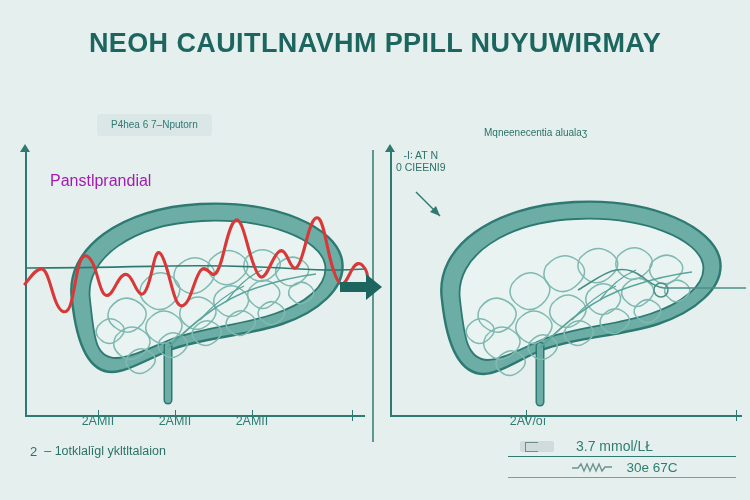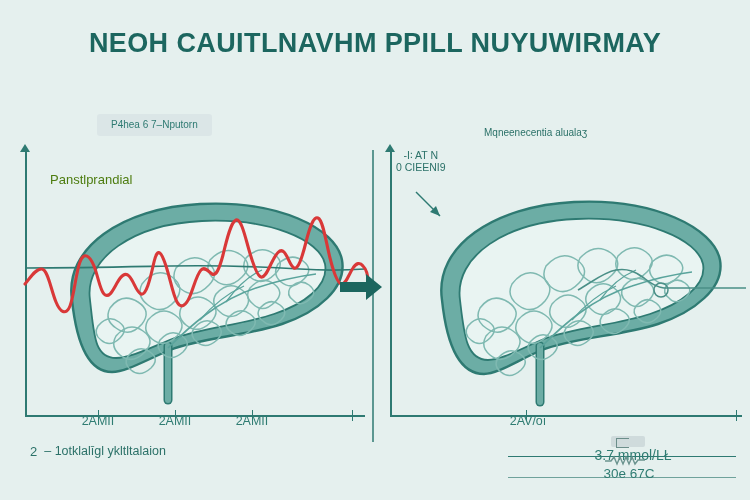--- a/index.html
+++ b/index.html
@@ -65,21 +65,21 @@
   .tick{position:absolute;top:260px;width:1.4px;height:11px;background:#2e7a72;}
   .tick-label{
     position:absolute;top:264px;
     font-size:12.5px;color:#2f7c72;white-space:nowrap;
     transform:translateX(-50%);
   }
 
   
   .inner-label{
     position:absolute;left:50px;top:22px;
-    font-size:13px;color:#4d7c0f;white-space:nowrap;
+    font-size:16px;color:#a21caf;white-space:nowrap;
   }
   .callout{
     position:absolute;left:18px;top:0;
     font-size:10.5px;line-height:11.5px;color:#2b7168;
     white-space:nowrap;text-align:center;
   }
 
   
   .big-arrow{
     position:absolute;left:340px;top:272px;width:42px;height:30px;
@@ -108,21 +108,21 @@
     flex:0 0 auto;
   }
 
   
   .vtable{
     position:absolute;left:508px;top:436px;width:228px;
   }
   .vrow{
     position:relative;height:20px;
     border-bottom:1.4px solid #2e7a72;
-    display:flex;align-items:center;flex-direction:column;
+    display:flex;align-items:center;
   }
   .vrow:last-child{border-bottom:1.2px solid #6fa29b;justify-content:center;}
   .swatch{
     width:34px;height:11px;background:#cfdbdc;border-radius:2px;
     margin-left:12px;flex:0 0 auto;position:relative;
   }
   .swatch.flag:after{
     content:"";position:absolute;left:5px;top:1.5px;
     width:12px;height:8px;border:1.3px solid #6b8e8a;border-right:none;
   }

